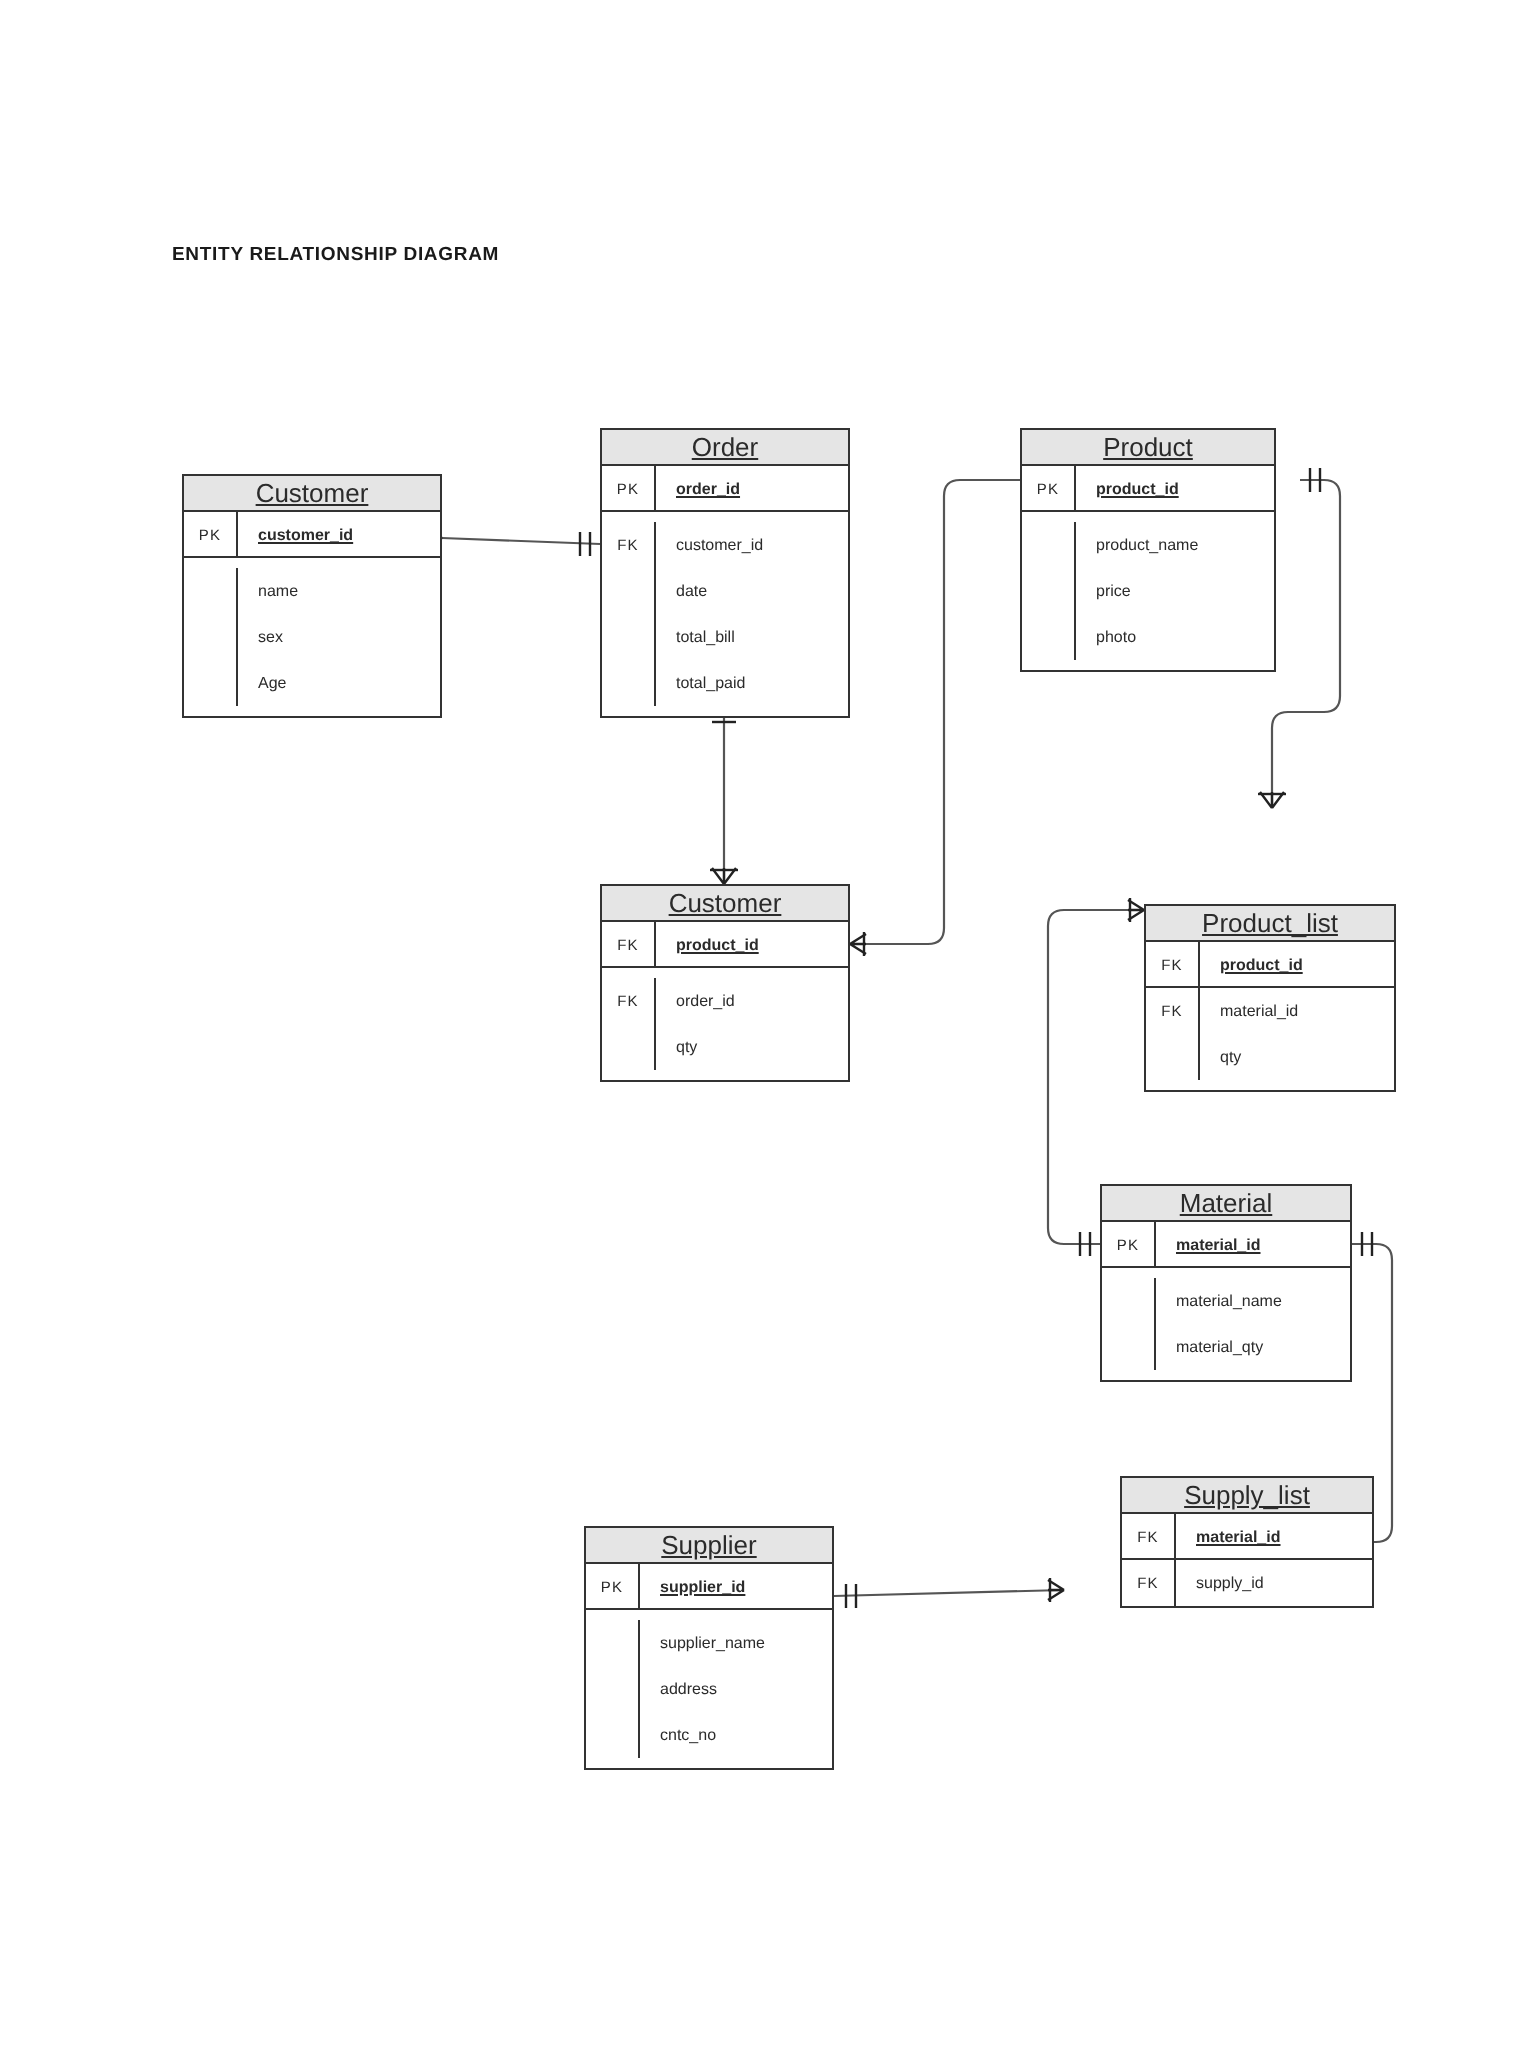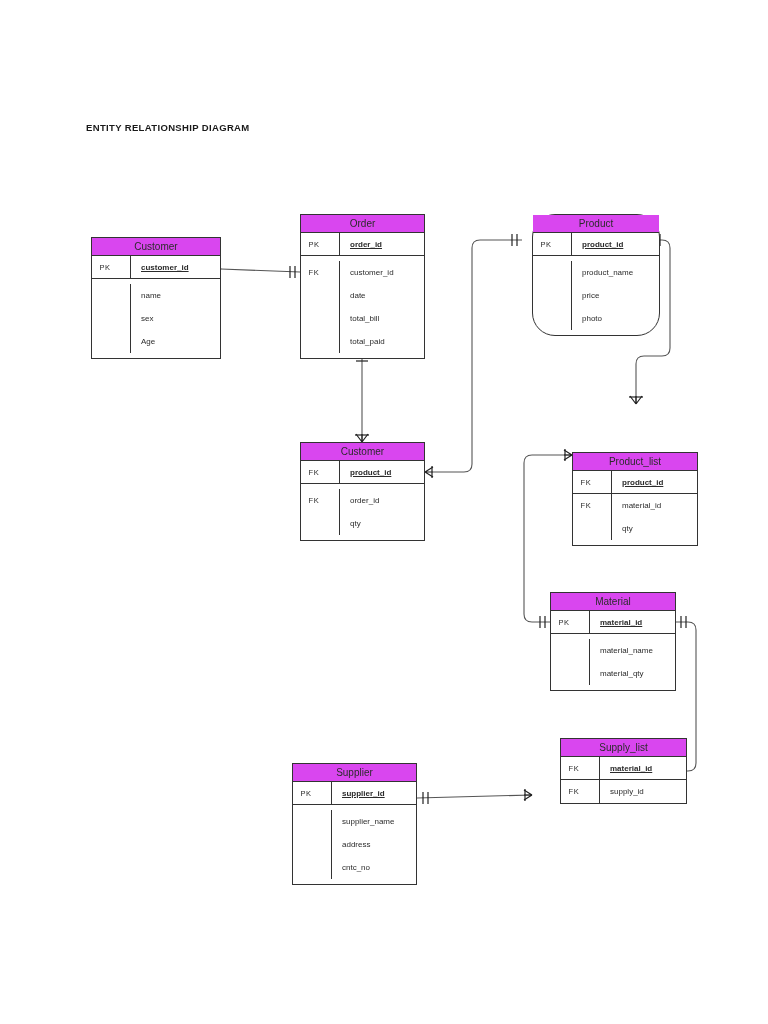--- a/index.html
+++ b/index.html
@@ -24,36 +24,36 @@
   
   .entity{
     position:absolute;
     border:1px solid #333;
     background:#ffffff;
     box-sizing:border-box;
     z-index:5;
   }
   .ent-header{
     height:18px;
-    background:#d946ef;
+    background:#e5e5e5;
     border-bottom:1px solid #333;
-    font-size:10px;
+    font-size:13px;
     color:#2b2b2b;
     display:flex;
     align-items:center;
     justify-content:center;
     box-sizing:border-box;
+    text-decoration:underline;
   }
   .ent-body{position:relative;}
   .row{
     display:flex;
     align-items:center;
     height:23px;
     box-sizing:border-box;
-    gap:12px;
   }
   .keycol{
     width:26px;
     flex:0 0 26px;
     font-size:7.5px;
     color:#2b2b2b;
     display:flex;
     align-items:center;
     justify-content:center;
     letter-spacing:0.6px;
@@ -201,21 +201,21 @@
         <div class="attrcol">total_bill</div>
       </div>
       <div class="row">
         <div class="keycol"></div>
         <div class="attrcol">total_paid</div>
       </div>
       <div class="spacer"></div>
     </div>
   </div>
 
-  <div class="entity" style="left:532px;top:214px;width:128px;border-radius:23px;">
+  <div class="entity" style="left:510px;top:214px;width:128px;">
     <div class="ent-header">Product</div>
     <div class="ent-body">
       <div class="row pkrow sep">
         <div class="keycol">PK</div>
         <div class="attrcol">product_id</div>
       </div>
       <div class="spacer"></div>
       <div class="row">
         <div class="keycol"></div>
         <div class="attrcol">product_name</div>

